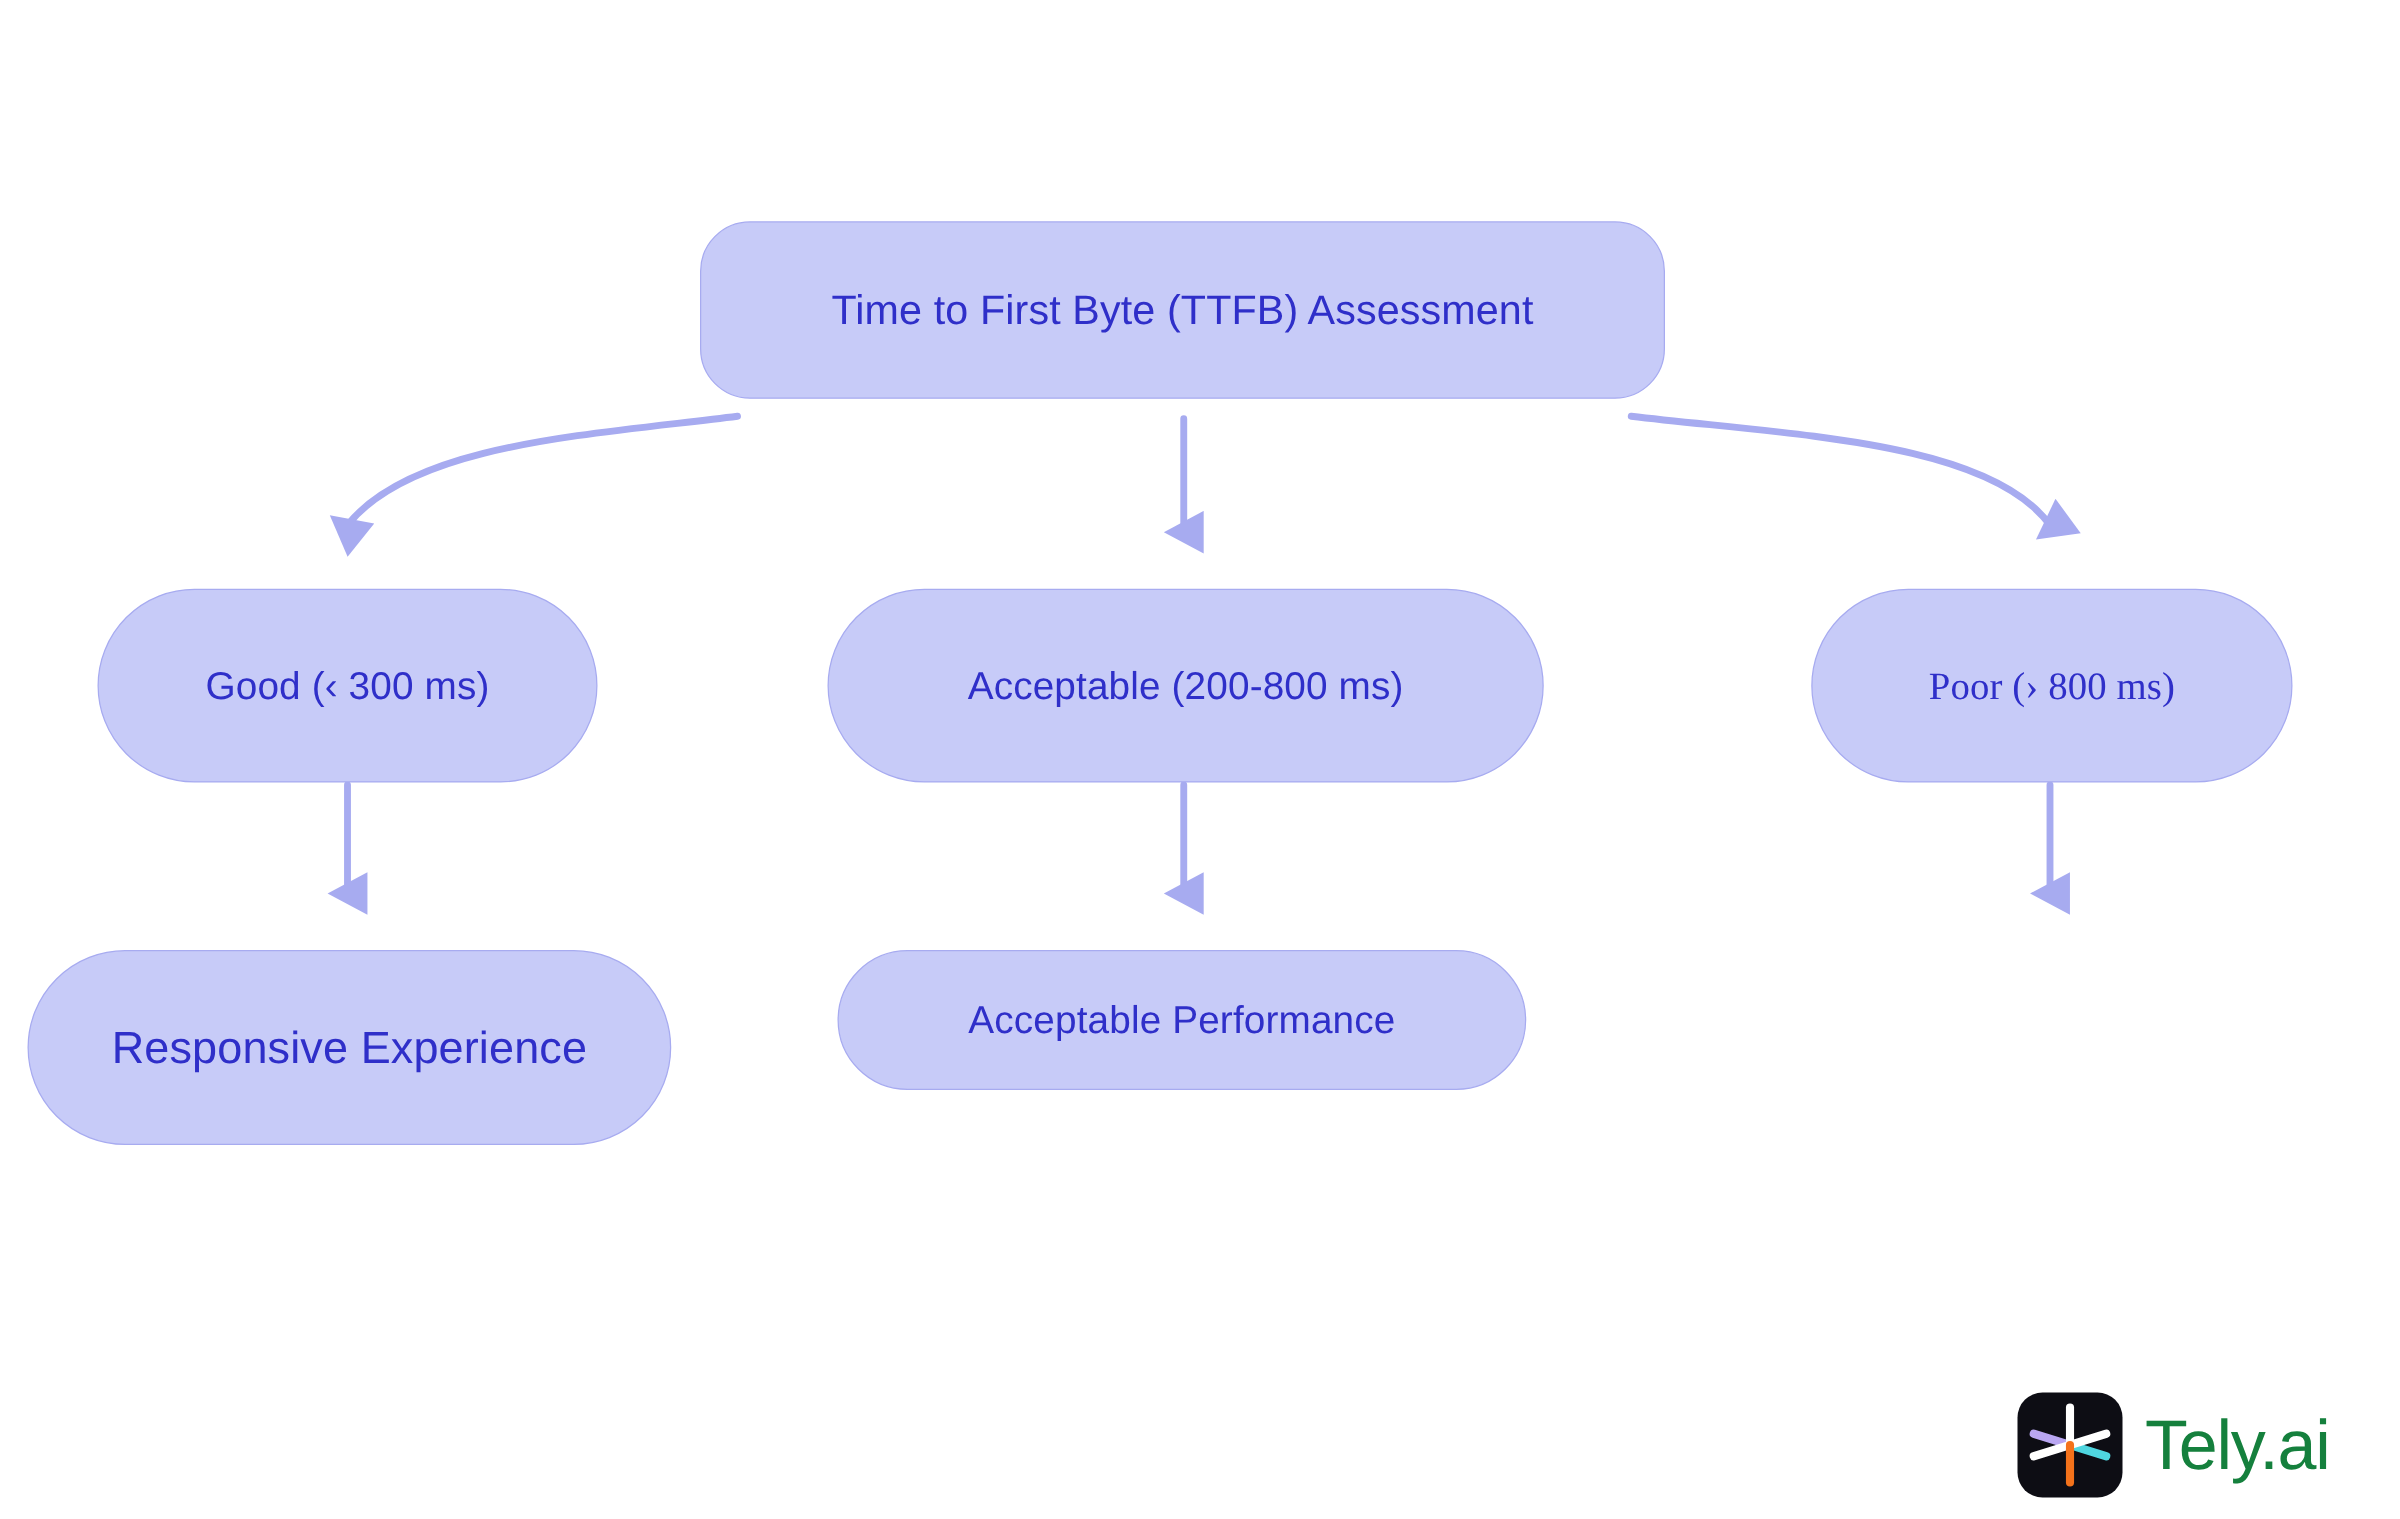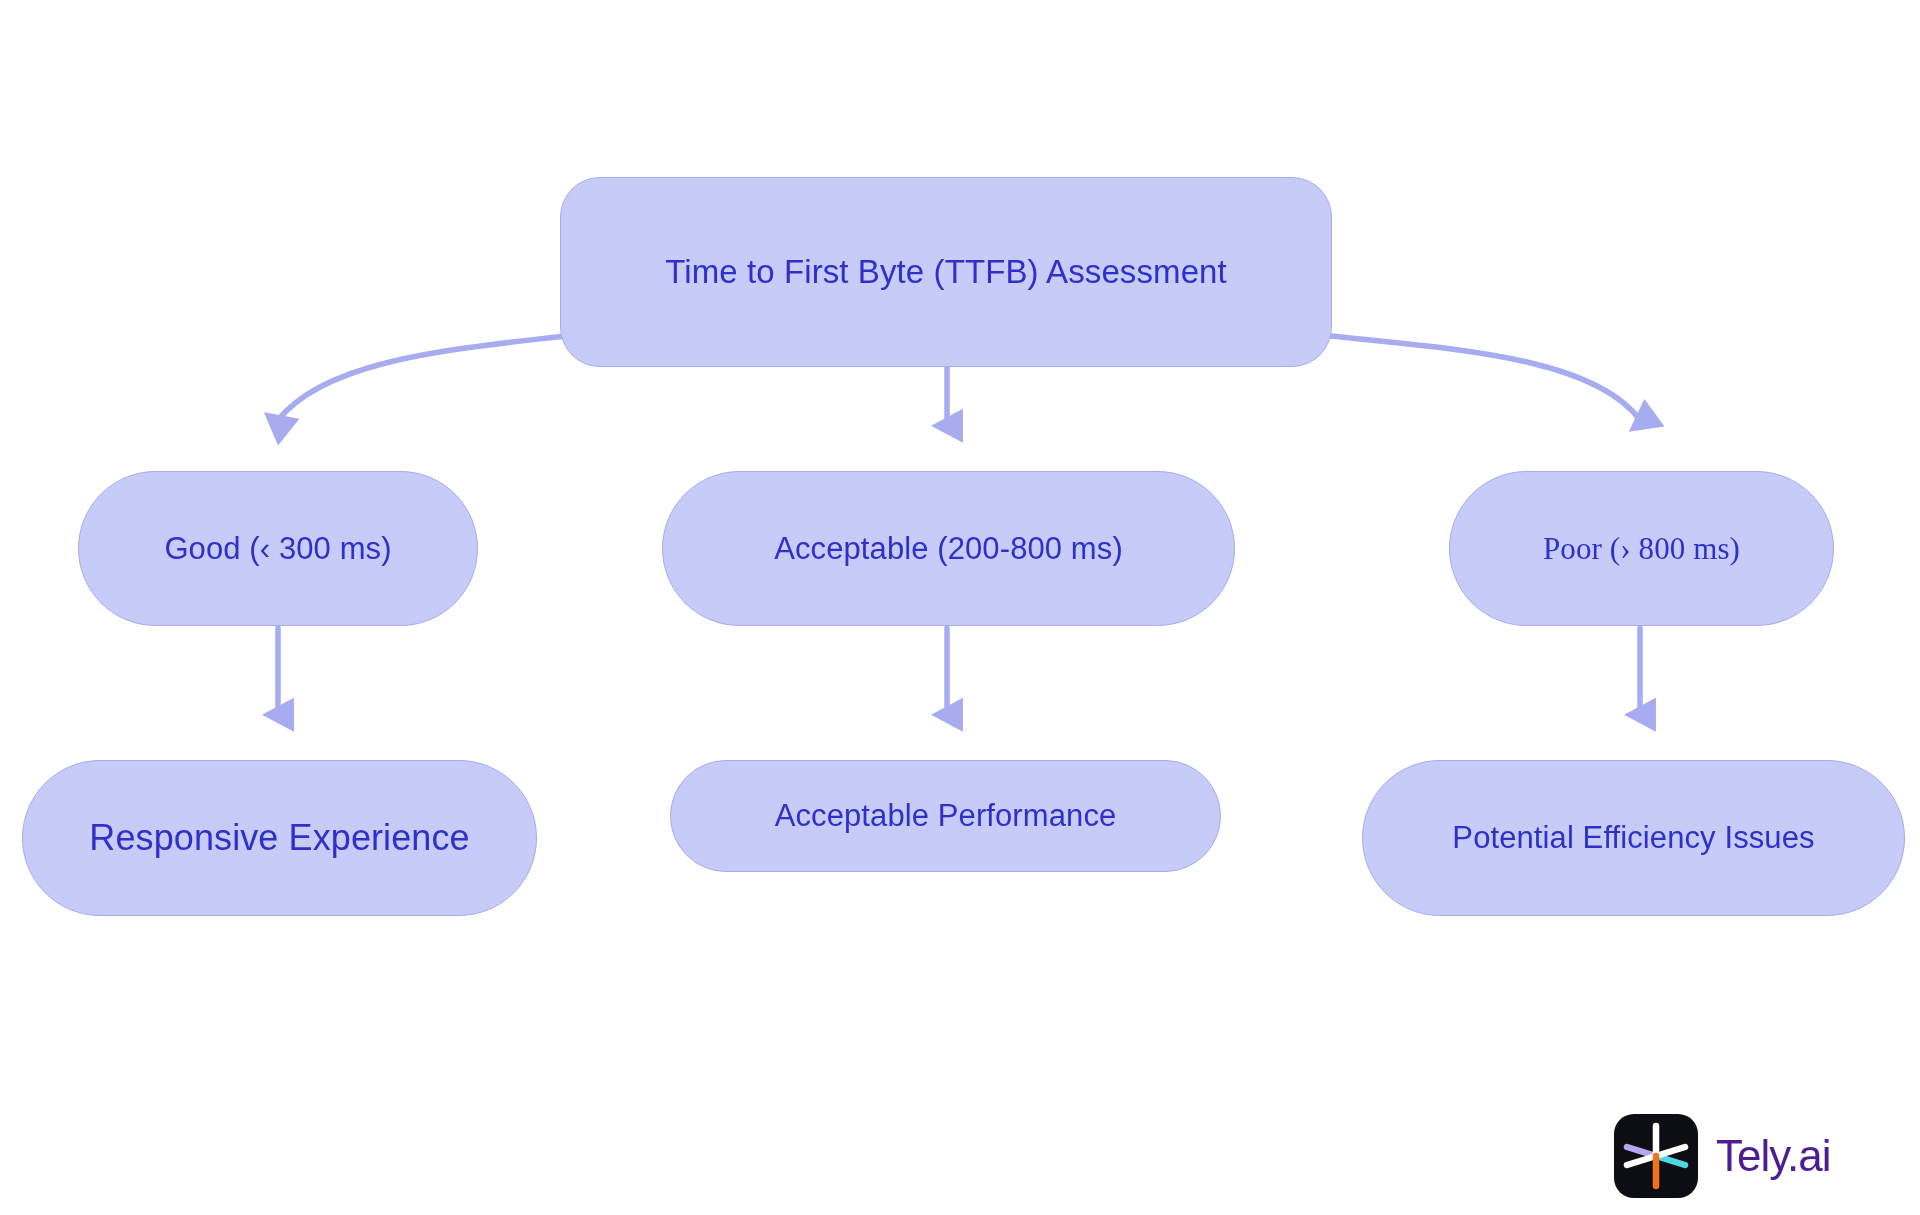--- a/index.html
+++ b/index.html
@@ -42,21 +42,21 @@
   .node-label {
     display: block;
     line-height: 1.15;
   }
 
   
   #node-root {
     left: 560px;
     top: 177px;
     width: 772px;
-    height: 190px;
+    height: 142px;
     border-radius: 40px;
     font-size: 33px;
   }
 
   
   #node-good {
     left: 78px;
     top: 471px;
     width: 400px;
     height: 155px;
@@ -118,22 +118,22 @@
   }
   #brand-mark {
     width: 84px;
     height: 84px;
     border-radius: 20px;
     background: #0d0d14;
     position: relative;
     flex: 0 0 auto;
   }
   #brand-text {
-    font-size: 44px;
-    color: #4c1d95;
+    font-size: 56px;
+    color: #15803d;
     letter-spacing: -1px;
     line-height: 1;
     font-family: "Liberation Sans", sans-serif;
   }
 </style>
 </head>
 <body>
 
 <div id="canvas">
 
@@ -174,23 +174,20 @@
   </div>
 
   <div class="node" id="node-responsive">
     <span class="node-label">Responsive Experience</span>
   </div>
 
   <div class="node" id="node-performance">
     <span class="node-label">Acceptable Performance</span>
   </div>
 
-  <div class="node" id="node-issues">
-    <span class="node-label">Potential Efficiency Issues</span>
-  </div>
 
   <div id="brand">
     <div id="brand-mark">
       <svg viewBox="0 0 84 84" width="84" height="84" xmlns="http://www.w3.org/2000/svg">
 
         <line x1="13" y1="33" x2="42" y2="42" stroke="#b9a6f2" stroke-width="6.5" stroke-linecap="round"></line>
 
         <line x1="42" y1="42" x2="71" y2="51" stroke="#4fd6e0" stroke-width="6.5" stroke-linecap="round"></line>
 
         <line x1="71" y1="33" x2="42" y2="42" stroke="#ffffff" stroke-width="6.5" stroke-linecap="round"></line>

